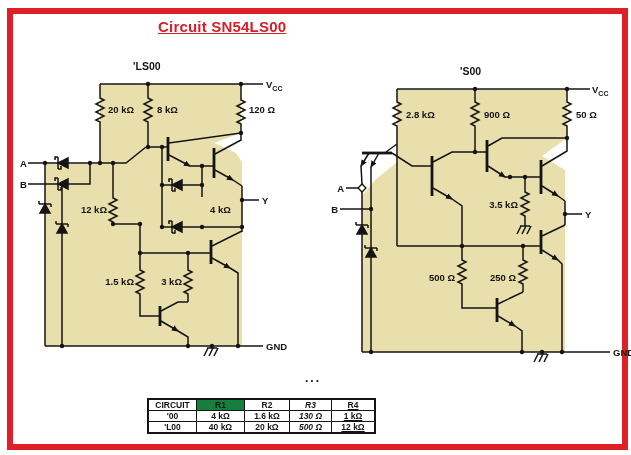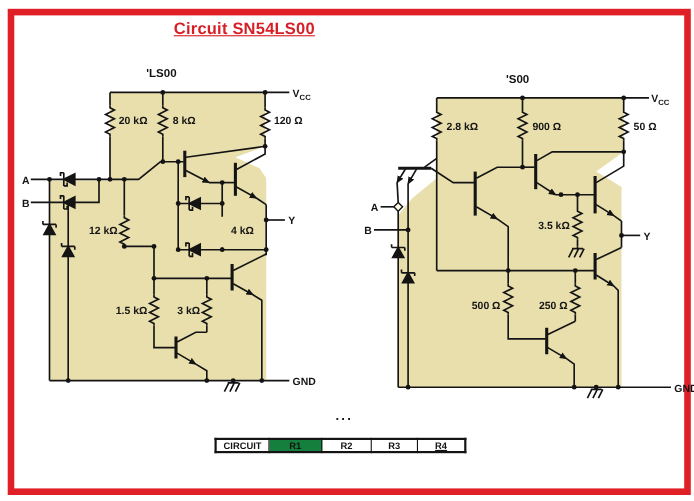--- a/index.html
+++ b/index.html
@@ -9,25 +9,25 @@
   #title{position:absolute;left:158px;top:18px;font-size:15px;font-weight:bold;
          color:#d61f26;text-decoration:underline;letter-spacing:0.2px;white-space:nowrap;}
   svg{position:absolute;left:0;top:0;}
   svg text{font-family:"Liberation Sans", sans-serif;font-weight:bold;fill:#141414;}
   .rlabel{font-size:9.5px;}
   .term{font-size:9.5px;}
   .cname{font-size:10.5px;}
   .sub{font-size:7px;}
   .dots{font-size:12px;letter-spacing:2px;}
   #rtable{position:absolute;left:147px;top:398px;border-collapse:collapse;
-          font-size:8.5px;font-weight:bold;color:#141414;margin-left:48px;}
+          font-size:8.5px;font-weight:bold;color:#141414;}
   #rtable td{border:1px solid #141414;text-align:center;padding:0;height:10px;
              vertical-align:middle;}
   #rtable{border:2px solid #141414;}
-  td.c0{width:47px;} td.c1{width:47px;} td.c2{width:44px;} td.c3{width:41px;} td.c4{width:42px;text-decoration:underline;}
+  td.c0{width:47px;} td.c1{width:47px;} td.c2{width:44px;} td.c3{width:41px;font-style:italic;} td.c4{width:42px;text-decoration:underline;}
   td.r1h{background:#15803d;}
 </style>
 </head>
 <body>
 
 <div id="stage">
   <div id="frame"></div>
   <div id="title">Circuit SN54LS00</div>
 
   <svg width="631" height="455" viewBox="0 0 631 455">
@@ -270,15 +270,29 @@
 
   <table id="rtable">
     <tbody>
         <tr>
       <td class="c0">CIRCUIT</td>
       <td class="c1 r1h">R1</td>
       <td class="c2">R2</td>
       <td class="c3">R3</td>
       <td class="c4">R4</td>
     </tr>
+    <tr>
+      <td class="c0">'00</td>
+      <td class="c1">4 kΩ</td>
+      <td class="c2">1.6 kΩ</td>
+      <td class="c3">130 Ω</td>
+      <td class="c4">1 kΩ</td>
+    </tr>
+    <tr>
+      <td class="c0">'L00</td>
+      <td class="c1">40 kΩ</td>
+      <td class="c2">20 kΩ</td>
+      <td class="c3">500 Ω</td>
+      <td class="c4">12 kΩ</td>
+    </tr>
   </tbody>
     </table>
 </div>
 
 </body></html>

